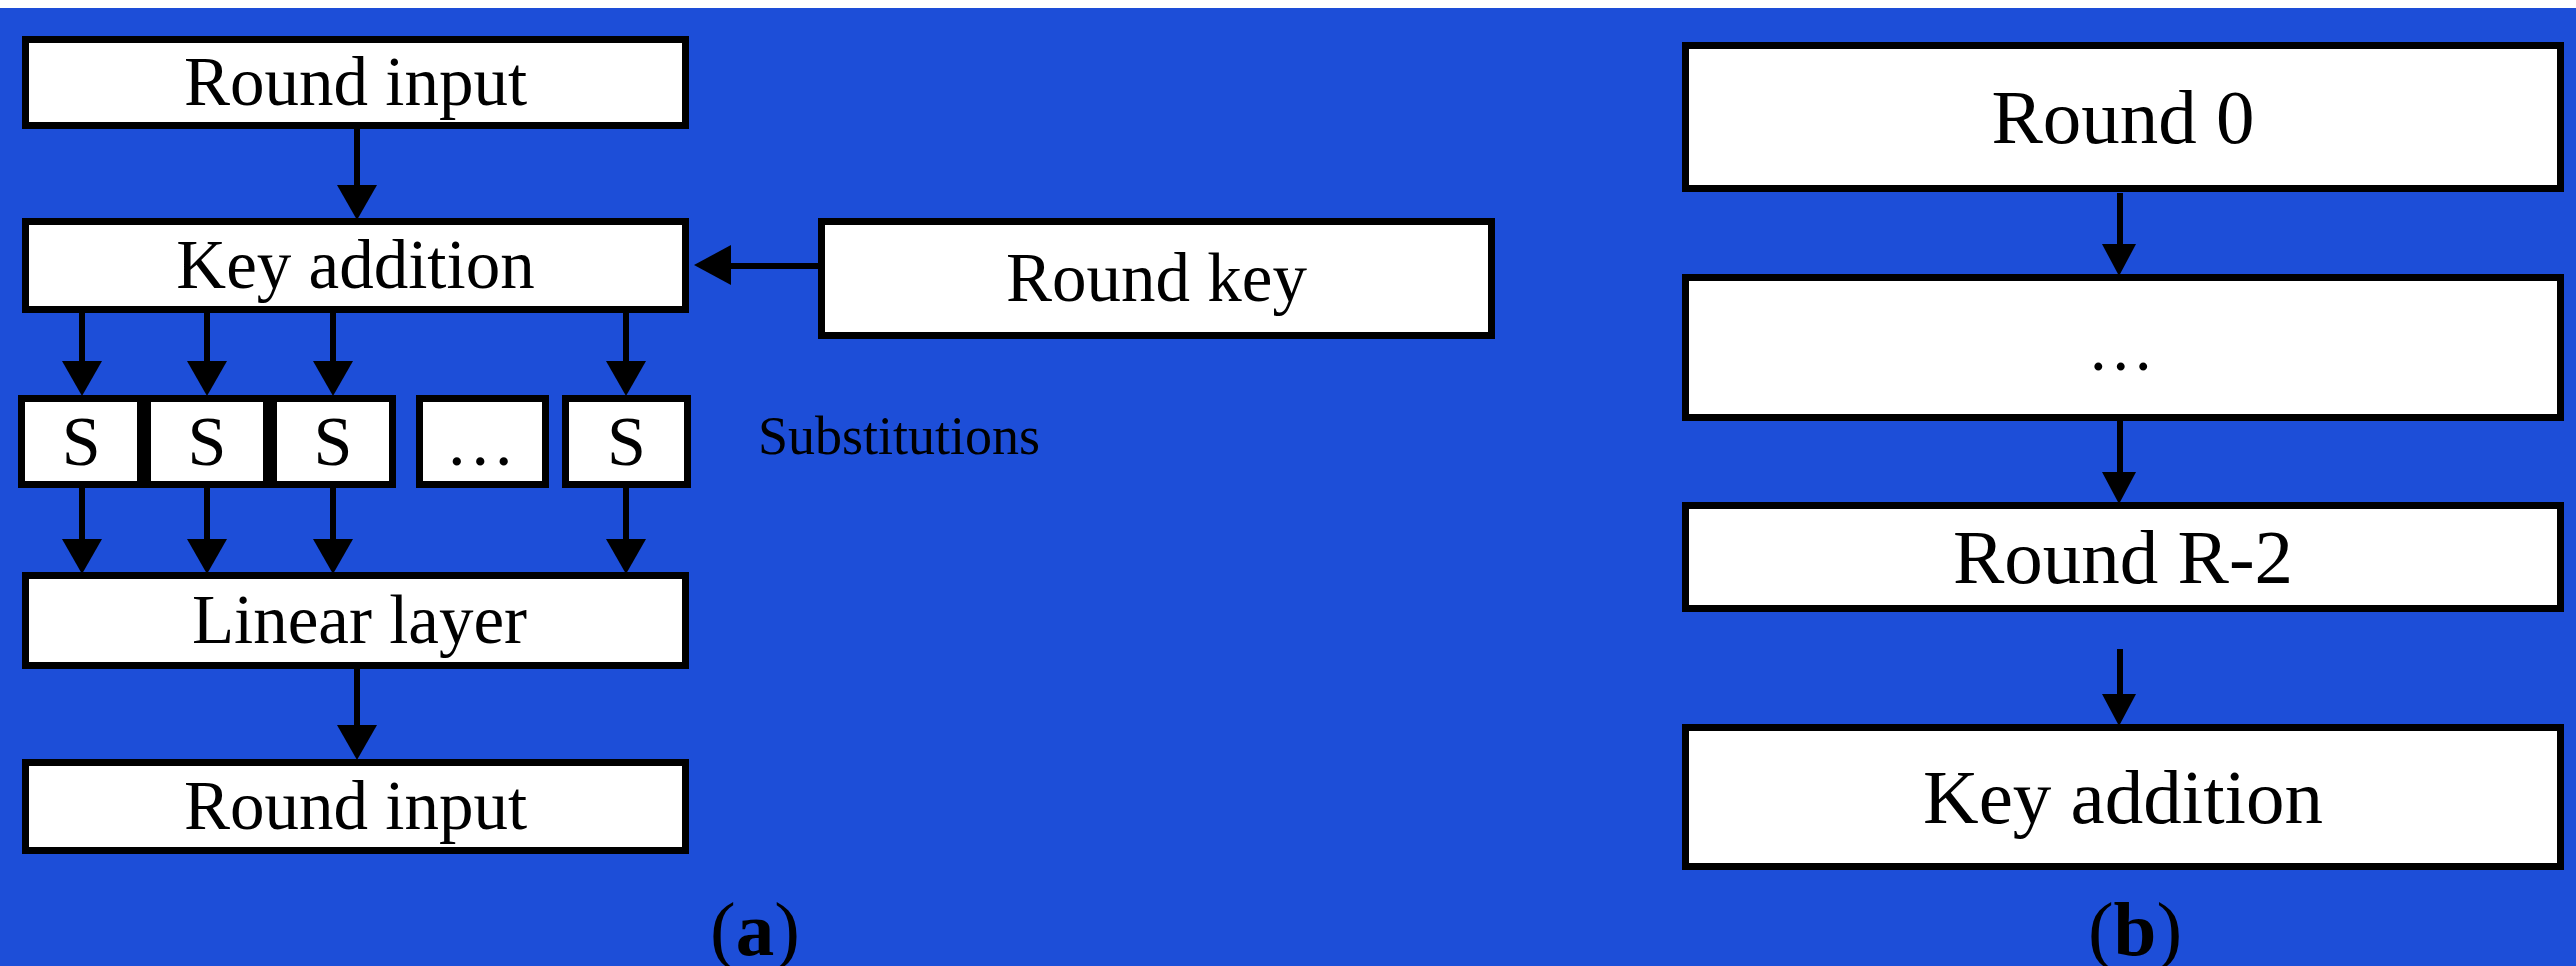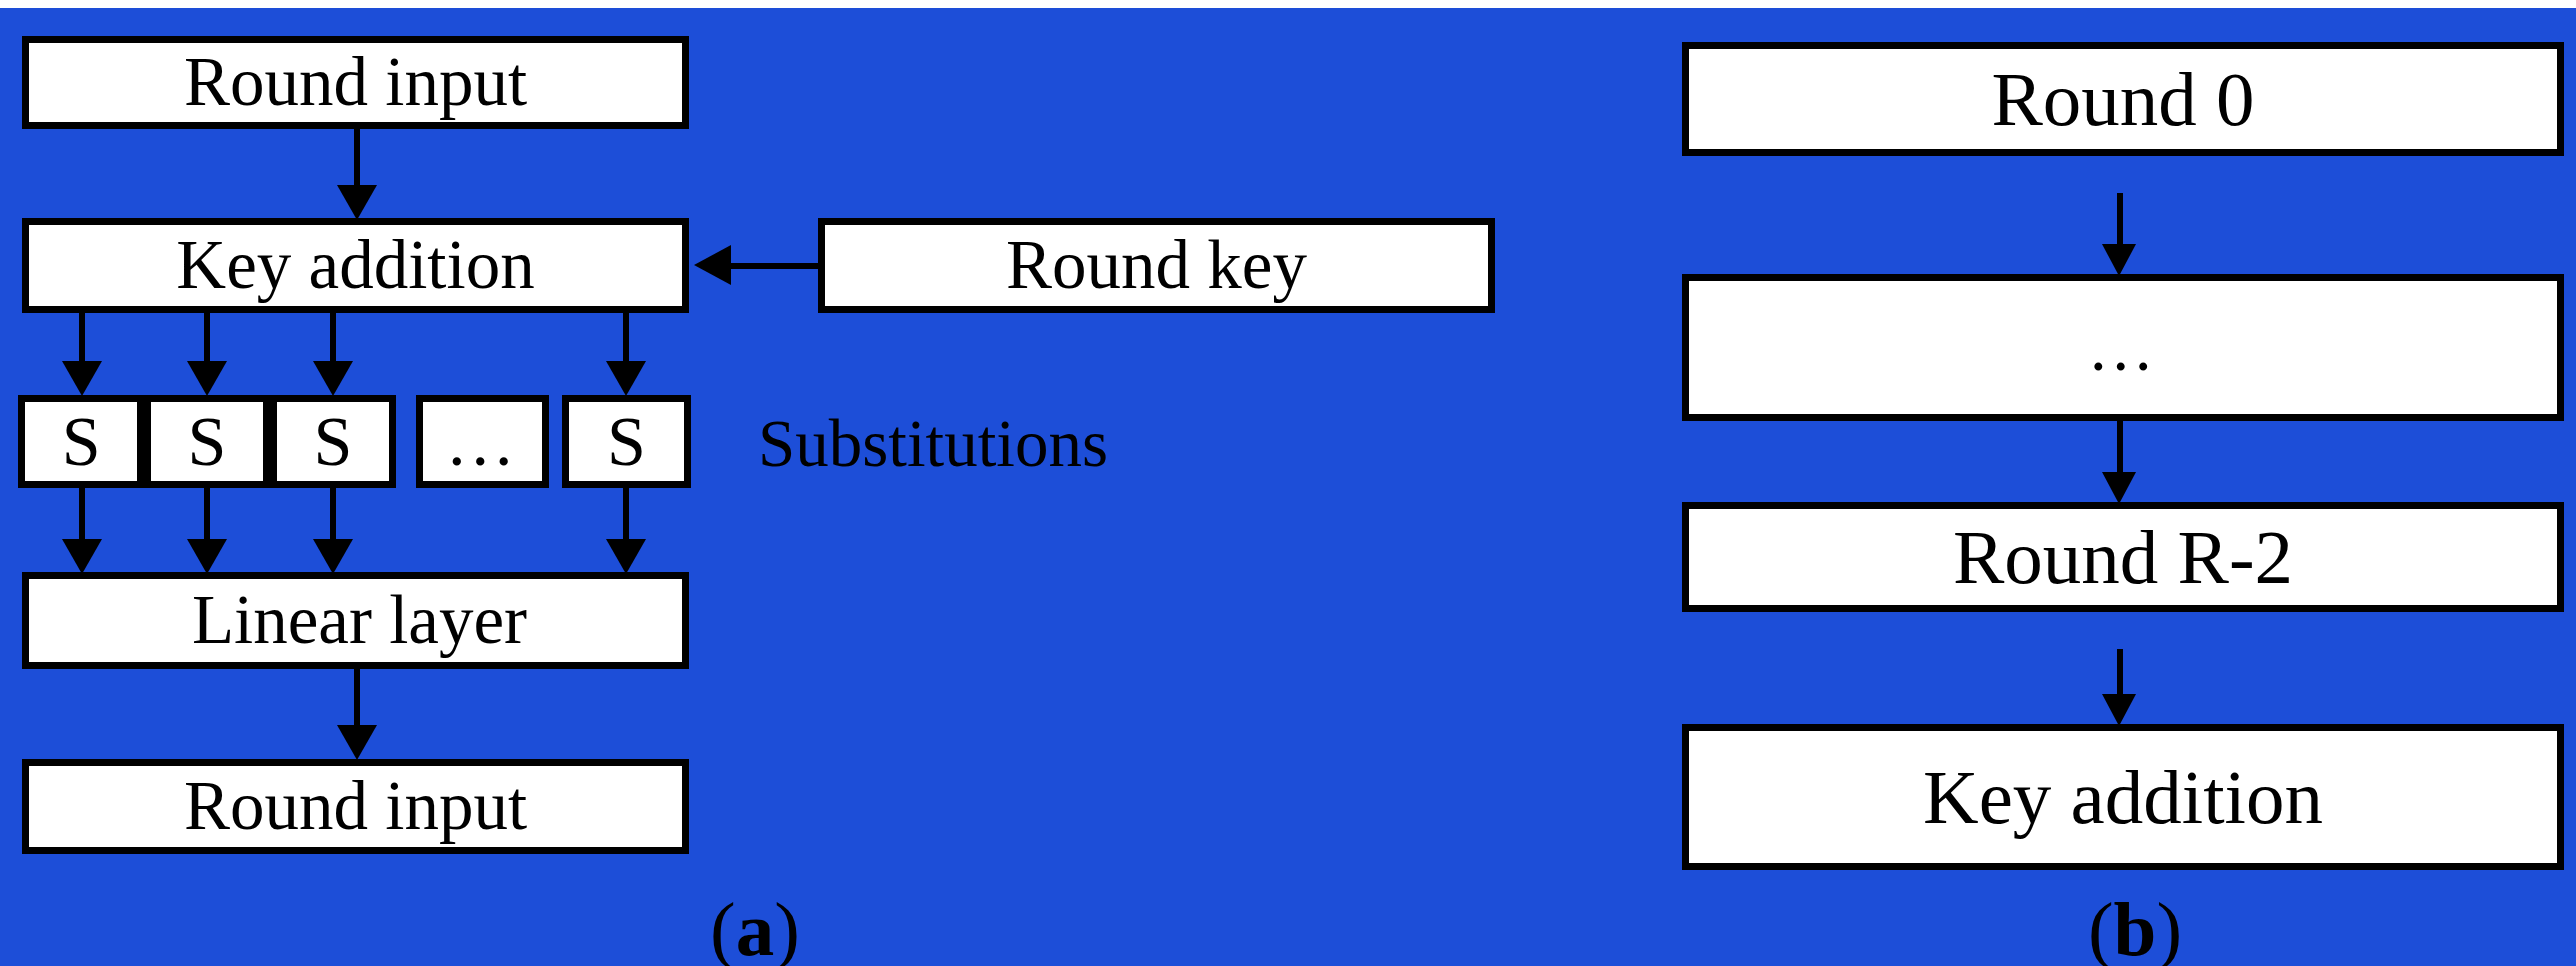--- a/index.html
+++ b/index.html
@@ -22,21 +22,21 @@
     align-items: center;
     justify-content: center;
   }
   .lblA { font-size: 69px; line-height: 1; white-space: nowrap; }
   .lblS { font-size: 70px; line-height: 1; }
   .lblB { font-size: 77px; line-height: 1; white-space: nowrap; }
   .dotsA { font-size: 70px; line-height: 1; letter-spacing: 4.4px; }
   .dotsB { font-size: 67px; line-height: 1; letter-spacing: 4.4px; }
   .freelabel {
     position: absolute;
-    font-size: 67px;
+    font-size: 54px;
     line-height: 1.1;
     white-space: nowrap;
   }
   
   .varrow { position: absolute; width: 44px; }
   .varrow .shaft {
     position: absolute; left: 50%; margin-left: -2.9px;
     width: 5.9px; top: 0; bottom: 31px; background: #000;
   }
   .varrow .head {
@@ -88,21 +88,21 @@
 
     <div class="varrow" style="left:335px; top:121px; height:91px;">
       <div class="shaft"></div>
       <div class="head"></div>
     </div>
 
     <div class="box" style="left:22px; top:210px; width:667px; height:95px;">
       <span class="lblA">Key addition</span>
     </div>
 
-    <div class="box" style="left:818px; top:210px; width:677px; height:95px;">
+    <div class="box" style="left:818px; top:210px; width:677px; height:121px;">
       <span class="lblA">Round key</span>
     </div>
 
     <div class="harrow" style="left:694px; top:234px; width:125px;">
       <div class="shaft"></div>
       <div class="head"></div>
     </div>
 
     <div class="varrow" style="left:60px; top:305px; height:83px;">
       <div class="shaft"></div>
@@ -169,21 +169,21 @@
       <span class="lblA">Round input</span>
     </div>
 
     <div class="caption" style="left:755px; top:883px;">
       <span>(</span><span class="bold">a</span><span>)</span>
     </div>
   </div>
 
   <div>
 
-    <div class="box" style="left:1682px; top:34px; width:882px; height:114px;">
+    <div class="box" style="left:1682px; top:34px; width:882px; height:150px;">
       <span class="lblB">Round 0</span>
     </div>
 
     <div class="varrow small" style="left:2098px; top:185px; height:83px;">
       <div class="shaft"></div>
       <div class="head"></div>
     </div>
 
     <div class="box" style="left:1682px; top:266px; width:882px; height:147px;">
       <span class="dotsB">…</span>

